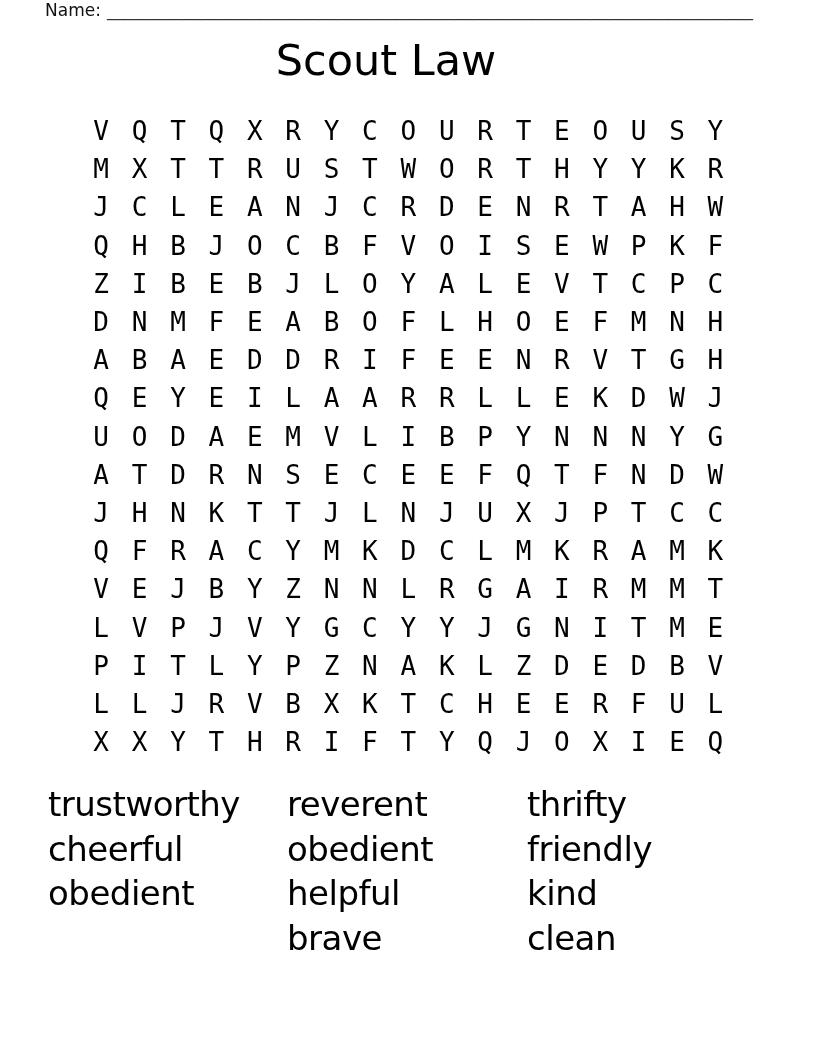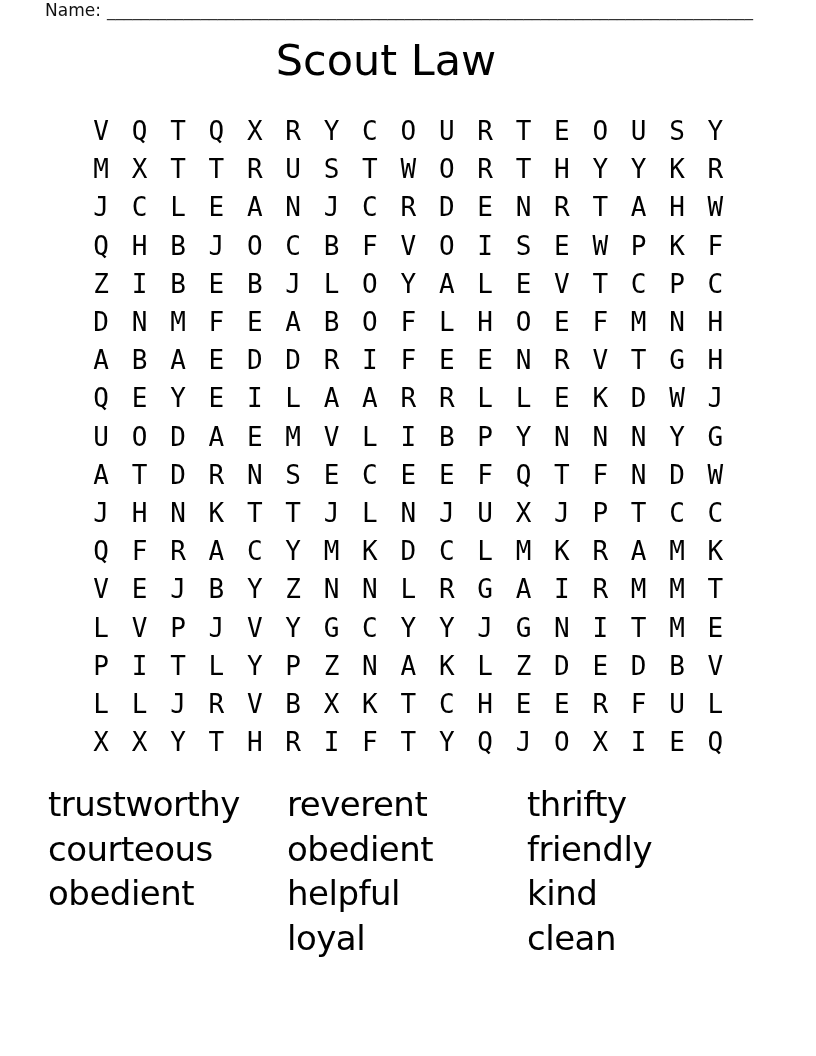--- a/index.html
+++ b/index.html
@@ -402,28 +402,28 @@
         <span class="grid-letter">X</span>
         <span class="grid-letter">I</span>
         <span class="grid-letter">E</span>
         <span class="grid-letter">Q</span>
       </div>
     </div>
 
   <div id="words">
       <div class="word-col word-col-1">
         <div class="word-item">trustworthy</div>
-        <div class="word-item">courteous</div>
+        <div class="word-item">cheerful</div>
         <div class="word-item">obedient</div>
       </div>
       <div class="word-col word-col-2">
         <div class="word-item">reverent</div>
         <div class="word-item">obedient</div>
         <div class="word-item">helpful</div>
-        <div class="word-item">loyal</div>
+        <div class="word-item">brave</div>
       </div>
       <div class="word-col word-col-3">
         <div class="word-item">thrifty</div>
         <div class="word-item">friendly</div>
         <div class="word-item">kind</div>
         <div class="word-item">clean</div>
       </div>
     </div>
 
 </div>

